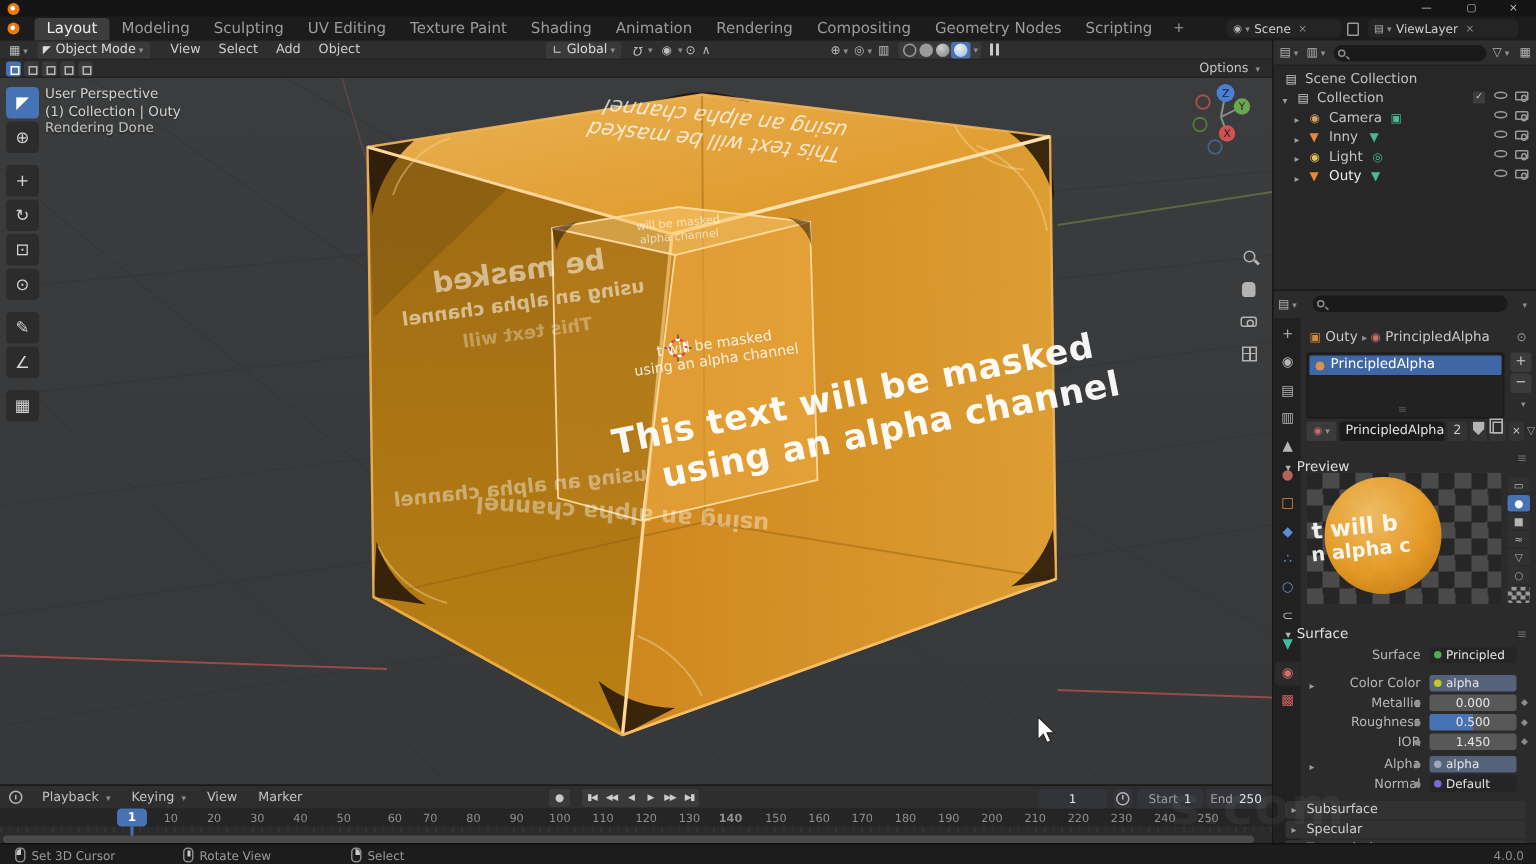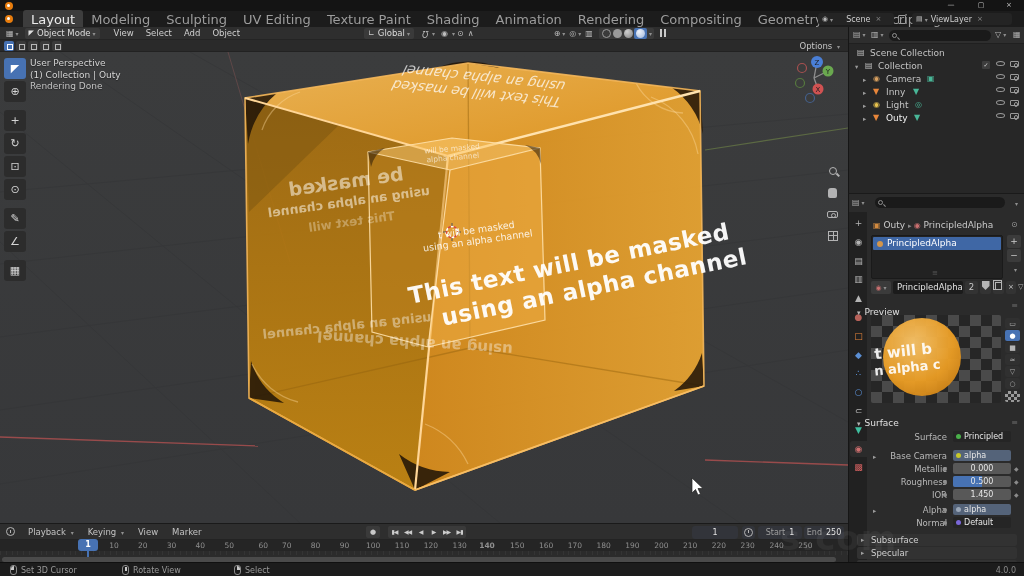--- a/index.html
+++ b/index.html
@@ -10,21 +10,21 @@
 #titlebar{position:absolute;left:0;top:0;width:1024px;height:11px;background:#141414;display:flex;align-items:center;padding-left:5px}
 .blogo{width:8px;height:8px;border-radius:50%;background:#e87d0d;position:relative;flex:0 0 auto}
 .blogo::after{content:"";position:absolute;left:2px;top:2px;width:3px;height:3px;border-radius:50%;background:#fff}
 #title-text{font-size:7.5px;color:#a8a8a8;margin-left:7px;white-space:nowrap}
 .winbtn{position:absolute;top:0;width:22px;height:11px;text-align:center;font-size:7px;line-height:11px;color:#c5c5c5}
 
 #topbar{position:absolute;left:0;top:11px;width:1024px;height:16px;background:#1c1c1c;display:flex;align-items:center}
 #topbar-menus{display:flex;margin-left:16px}
 .tmenu{padding:2px 7px;font-size:8.5px;color:#c3c3c3}
 #workspace-tabs{display:flex;margin-left:10px;align-items:center}
-.wtab{padding:2px 8px;font-size:13px;color:#9c9c9c;border-radius:3px 3px 0 0;white-space:nowrap}
+.wtab{padding:2px 8px;font-size:10px;color:#9c9c9c;border-radius:3px 3px 0 0;white-space:nowrap}
 .wtab.active{background:#3d3d3d;color:#ececec}
 .wadd{padding:2px 6px;color:#9c9c9c;font-size:9px}
 .tsel{position:absolute;top:2px;height:12px;display:flex;align-items:center;background:#242424;border-radius:3px;padding:0 4px;font-size:8px;color:#cfcfcf}
 .tsel .x{margin-left:5px;color:#8a8a8a;font-size:7px}
 .ico{font-style:normal;display:inline-block}
 .chev{font-size:6px;color:#8f8f8f;margin-left:2px}
 
 #vp-header{position:absolute;left:0;top:27px;width:848px;height:13px;background:#2e2e2e;display:flex;align-items:center;border-bottom:1px solid #242424}
 .pill{background:#3a3a3a;border-radius:2px;height:11px;display:flex;align-items:center;padding:0 4px;font-size:8.5px;color:#dcdcdc}
 #viewport-menus{display:flex;margin-left:8px}
@@ -176,21 +176,21 @@
       <span class="wtab">Animation</span>
       <span class="wtab">Rendering</span>
       <span class="wtab">Compositing</span>
       <span class="wtab">Geometry Nodes</span>
       <span class="wtab">Scripting</span>
     </div>
   <span class="wadd">+</span>
   <div class="tsel" style="left:818px;width:76px">
     <i class="ico" style="color:#b5b5b5;font-size:7px">◉</i>
       <i class="chev">▾</i>
-    <span style="margin-left:13px">Scene</span>
+    <span style="margin-left:3px">Scene</span>
     <span class="x">×</span>
   </div>
   <span style="position:absolute;left:898px;top:4px;width:8px;height:9px;border:1px solid #9a9a9a;border-radius:1px"></span>
   <div class="tsel" style="left:912px;width:100px">
     <i class="ico" style="color:#b5b5b5;font-size:7px">▤</i>
       <i class="chev">▾</i>
     <span style="margin-left:3px">ViewLayer</span>
     <span class="x">×</span>
   </div>
 </div>
@@ -550,21 +550,21 @@
 
   <div class="phead" style="top:224px"><span class="tri">▾</span><span>Surface</span></div>
   <span class="grip" style="top:224px">≡</span>
 
   <div class="srow" style="top:237px">
     <span class="slab">Surface</span>
     <div class="sfield f-node"><span class="fdot" style="background:#49b04a"></span><span>Principled BSDF</span></div>
   </div>
   <div class="srow" style="top:256px">
     <span class="sexp">▸</span>
-    <span class="slab">Base Camera</span>
+    <span class="slab">Color Color</span>
     <div class="sfield f-img"><span class="fdot" style="background:#c7c729"></span><span>alpha (b).tga</span></div>
   </div>
   <div class="srow" style="top:269px">
     <span class="slab">Metallic</span>
     <span class="sdot"></span>
     <div class="sfield f-slider"><span class="fval">0.000</span></div>
     <span class="skey">◆</span>
   </div>
   <div class="srow" style="top:282px">
     <span class="slab">Roughness</span>

